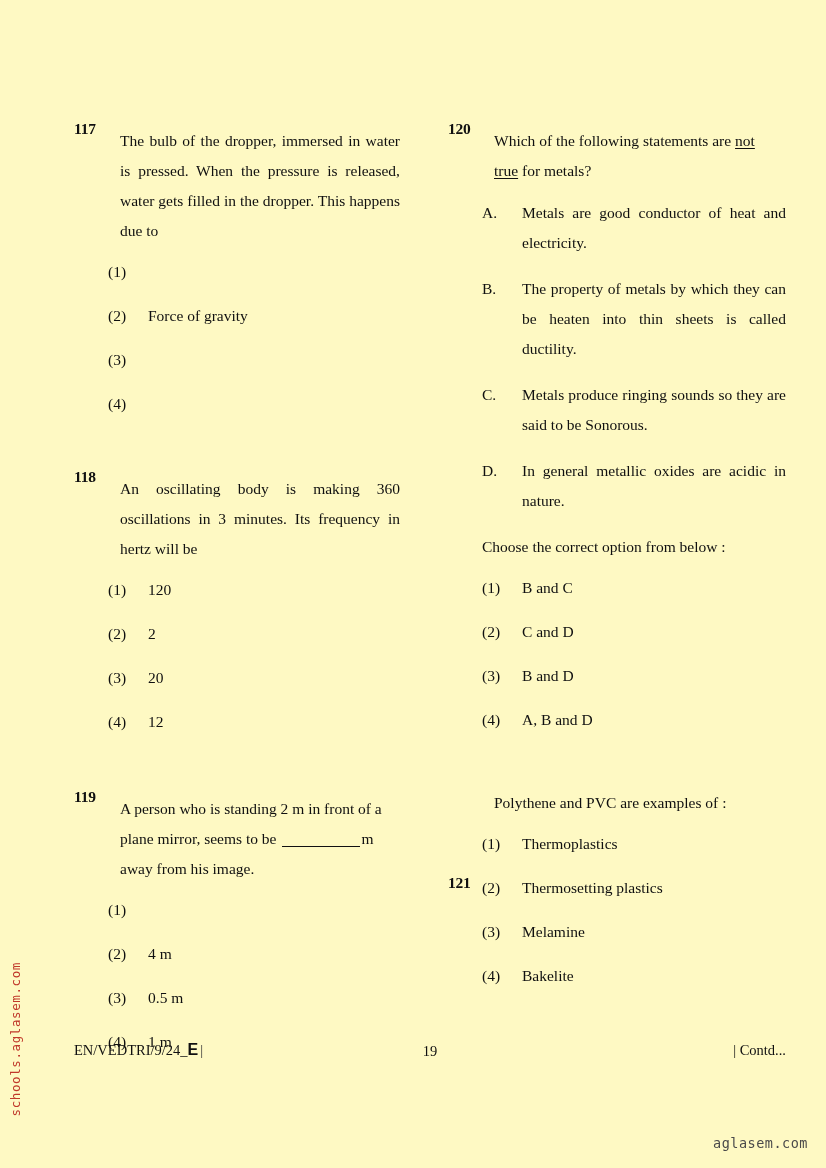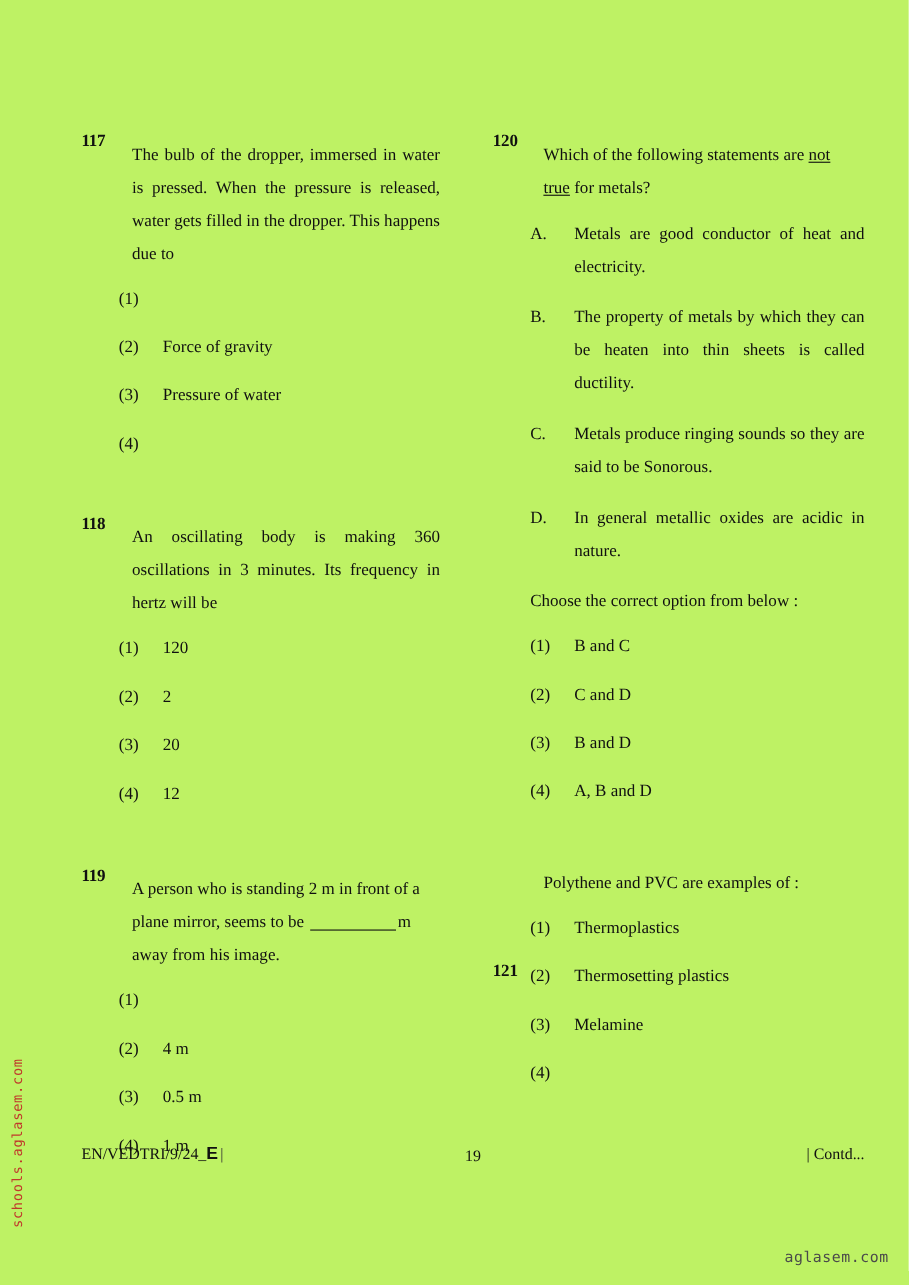--- a/index.html
+++ b/index.html
@@ -13,21 +13,21 @@
     position: relative;
     font-family: "Liberation Serif", "DejaVu Serif", serif;
     color: #101010;
     overflow: hidden;
   }
 
   
   .page {
     position: absolute;
     inset: 0;
-    background: #bef264;
+    background: #fef9c3;
   }
 
   .content {
     position: absolute;
     left: 74px;
     top: 114px;
     width: 712px;
   }
 
   
@@ -208,21 +208,20 @@
             <div class="opts">
               <div class="opt">
                 <span class="opt-key">(1)</span>
               </div>
               <div class="opt">
                 <span class="opt-key">(2)</span>
                 <span class="opt-text">Force of gravity</span>
               </div>
               <div class="opt">
                 <span class="opt-key">(3)</span>
-                <span class="opt-text">Pressure of water</span>
               </div>
               <div class="opt">
                 <span class="opt-key">(4)</span>
               </div>
             </div>
           </div>
         </div>
 
         <div class="q sp-q118">
           <div class="q-num">118</div>
@@ -336,20 +335,21 @@
               <div class="opt">
                 <span class="opt-key">(2)</span>
                 <span class="opt-text">Thermosetting plastics</span>
               </div>
               <div class="opt">
                 <span class="opt-key">(3)</span>
                 <span class="opt-text">Melamine</span>
               </div>
               <div class="opt">
                 <span class="opt-key">(4)</span>
+                <span class="opt-text">Bakelite</span>
               </div>
             </div>
           </div>
         </div>
 
       </div>
     </div>
   </div>
 
   <div class="footer">

